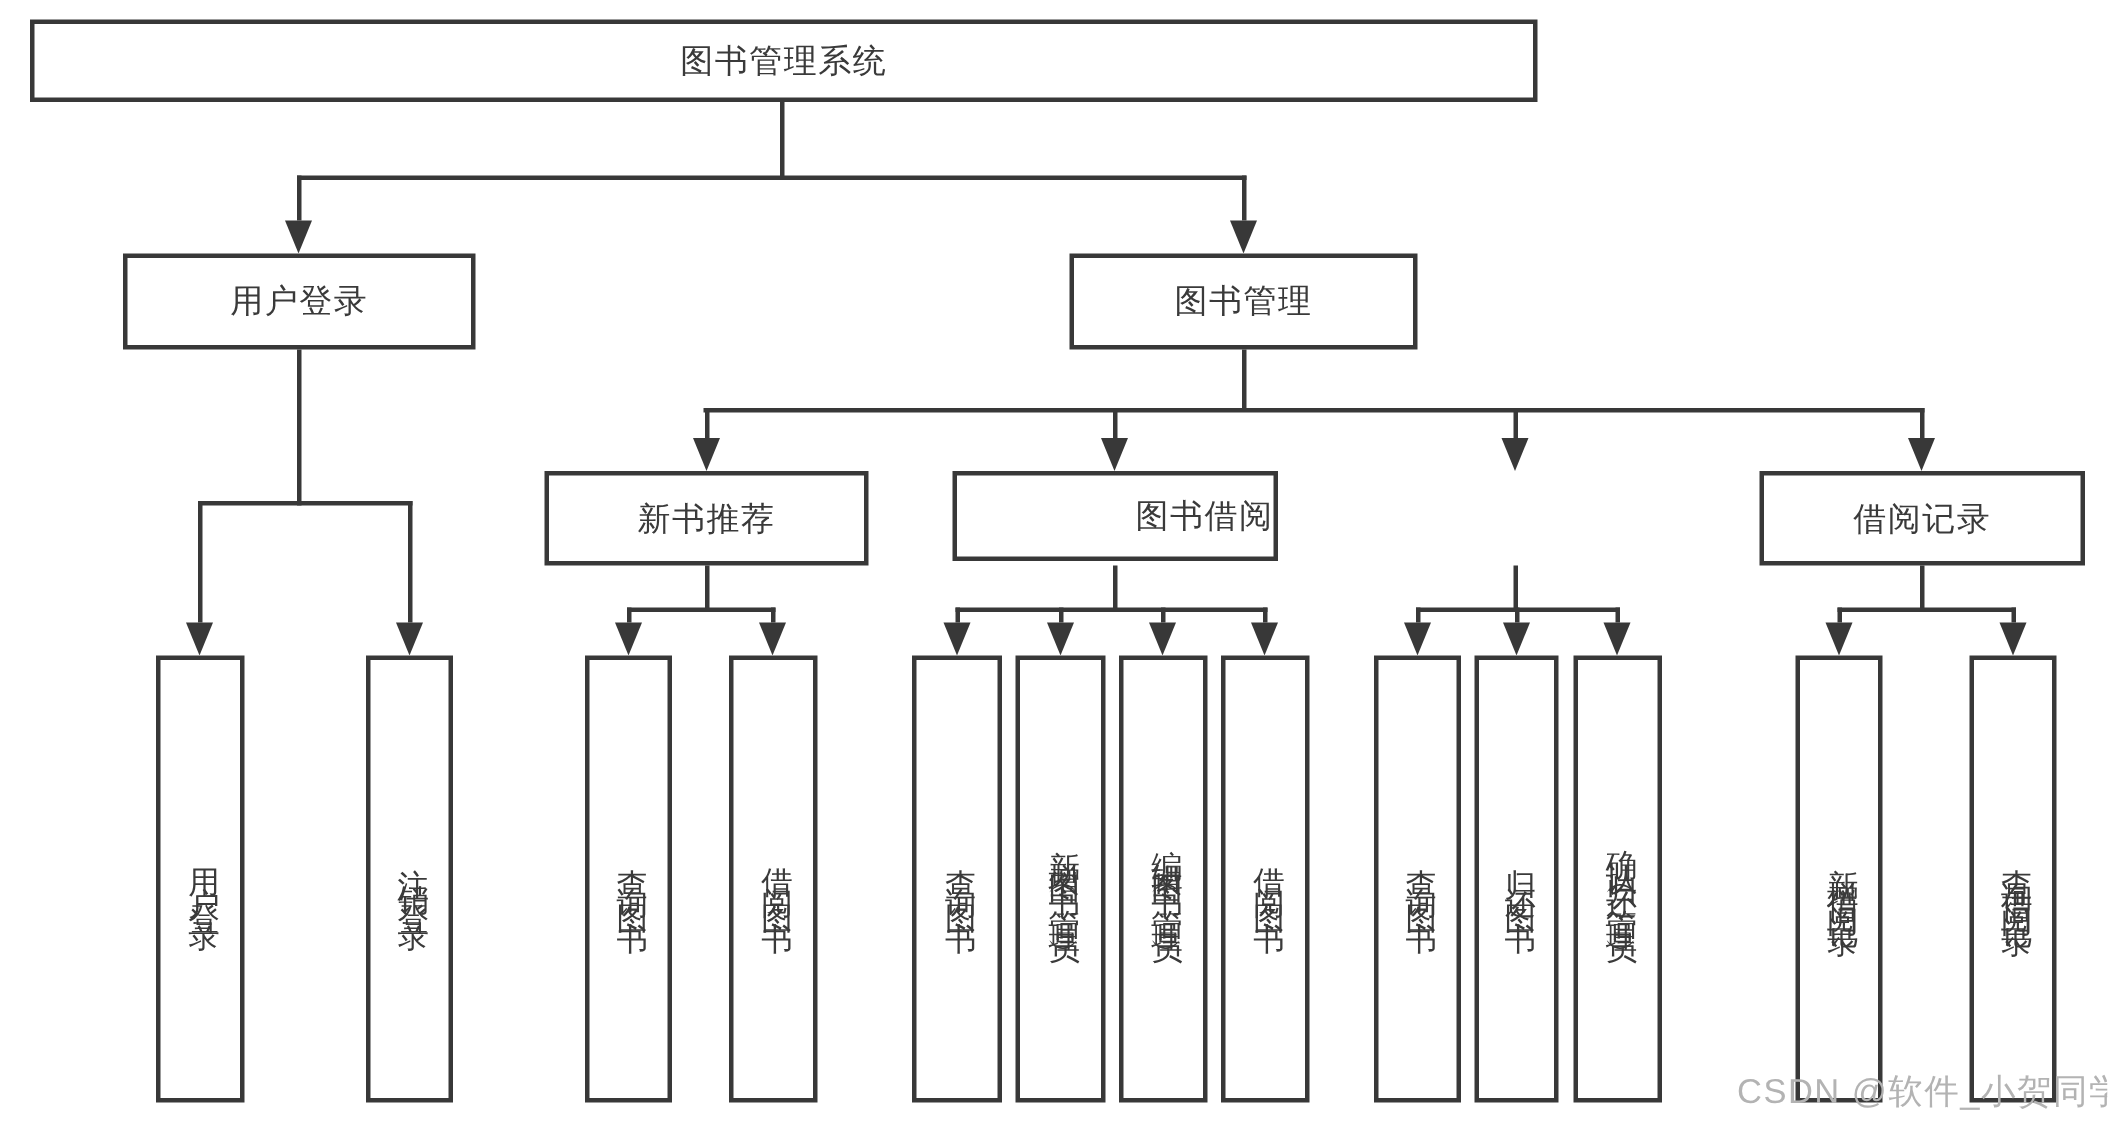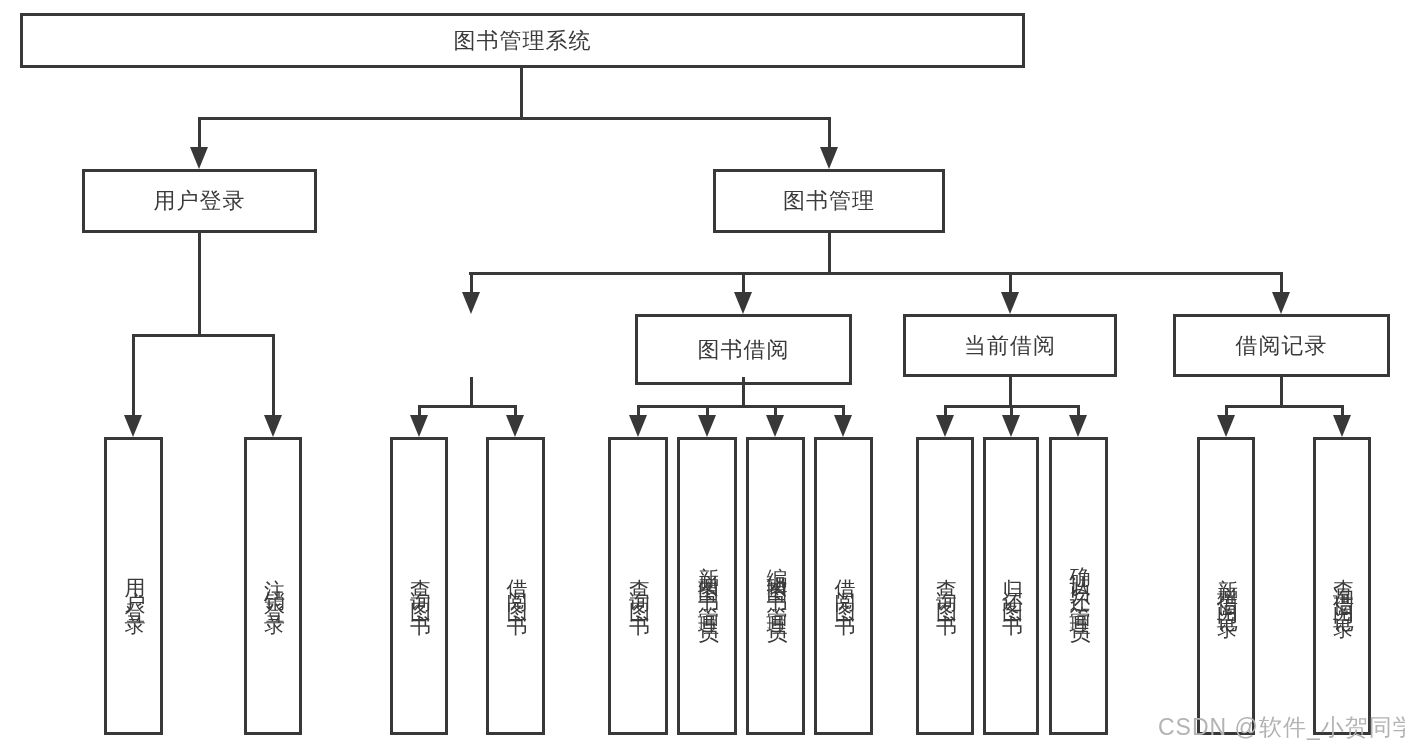--- a/index.html
+++ b/index.html
@@ -80,25 +80,25 @@
     <div class="vline" style="left:470px;top:272px;height:20px;"></div>
     <div class="arrow" style="left:462px;top:292px;"></div>
     <div class="vline" style="left:742px;top:272px;height:20px;"></div>
     <div class="arrow" style="left:734px;top:292px;"></div>
     <div class="vline" style="left:1009px;top:272px;height:20px;"></div>
     <div class="arrow" style="left:1001px;top:292px;"></div>
     <div class="vline" style="left:1280px;top:272px;height:20px;"></div>
     <div class="arrow" style="left:1272px;top:292px;"></div>
   </div>
 
-  <div class="box" style="left:635px;top:314px;width:217px;height:71px;">
+  <div class="box" style="left:363px;top:314px;width:216px;height:63px;">
+    <span class="hlabel">新书推荐</span>
+  </div>
+  <div class="box" style="left:635px;top:314px;width:217px;height:60px;justify-content:flex-end;">
     <span class="hlabel">图书借阅</span>
-  </div>
-  <div class="box" style="left:903px;top:314px;width:214px;height:63px;">
-    <span class="hlabel">当前借阅</span>
   </div>
   <div class="box" style="left:1173px;top:314px;width:217px;height:63px;">
     <span class="hlabel">借阅记录</span>
   </div>
 
   <div>
     <div class="vline" style="left:470px;top:377px;height:30px;"></div>
     <div class="hline" style="left:418px;top:405px;width:99px;"></div>
     <div class="vline" style="left:418px;top:405px;height:10px;"></div>
     <div class="arrow" style="left:410px;top:415px;"></div>

